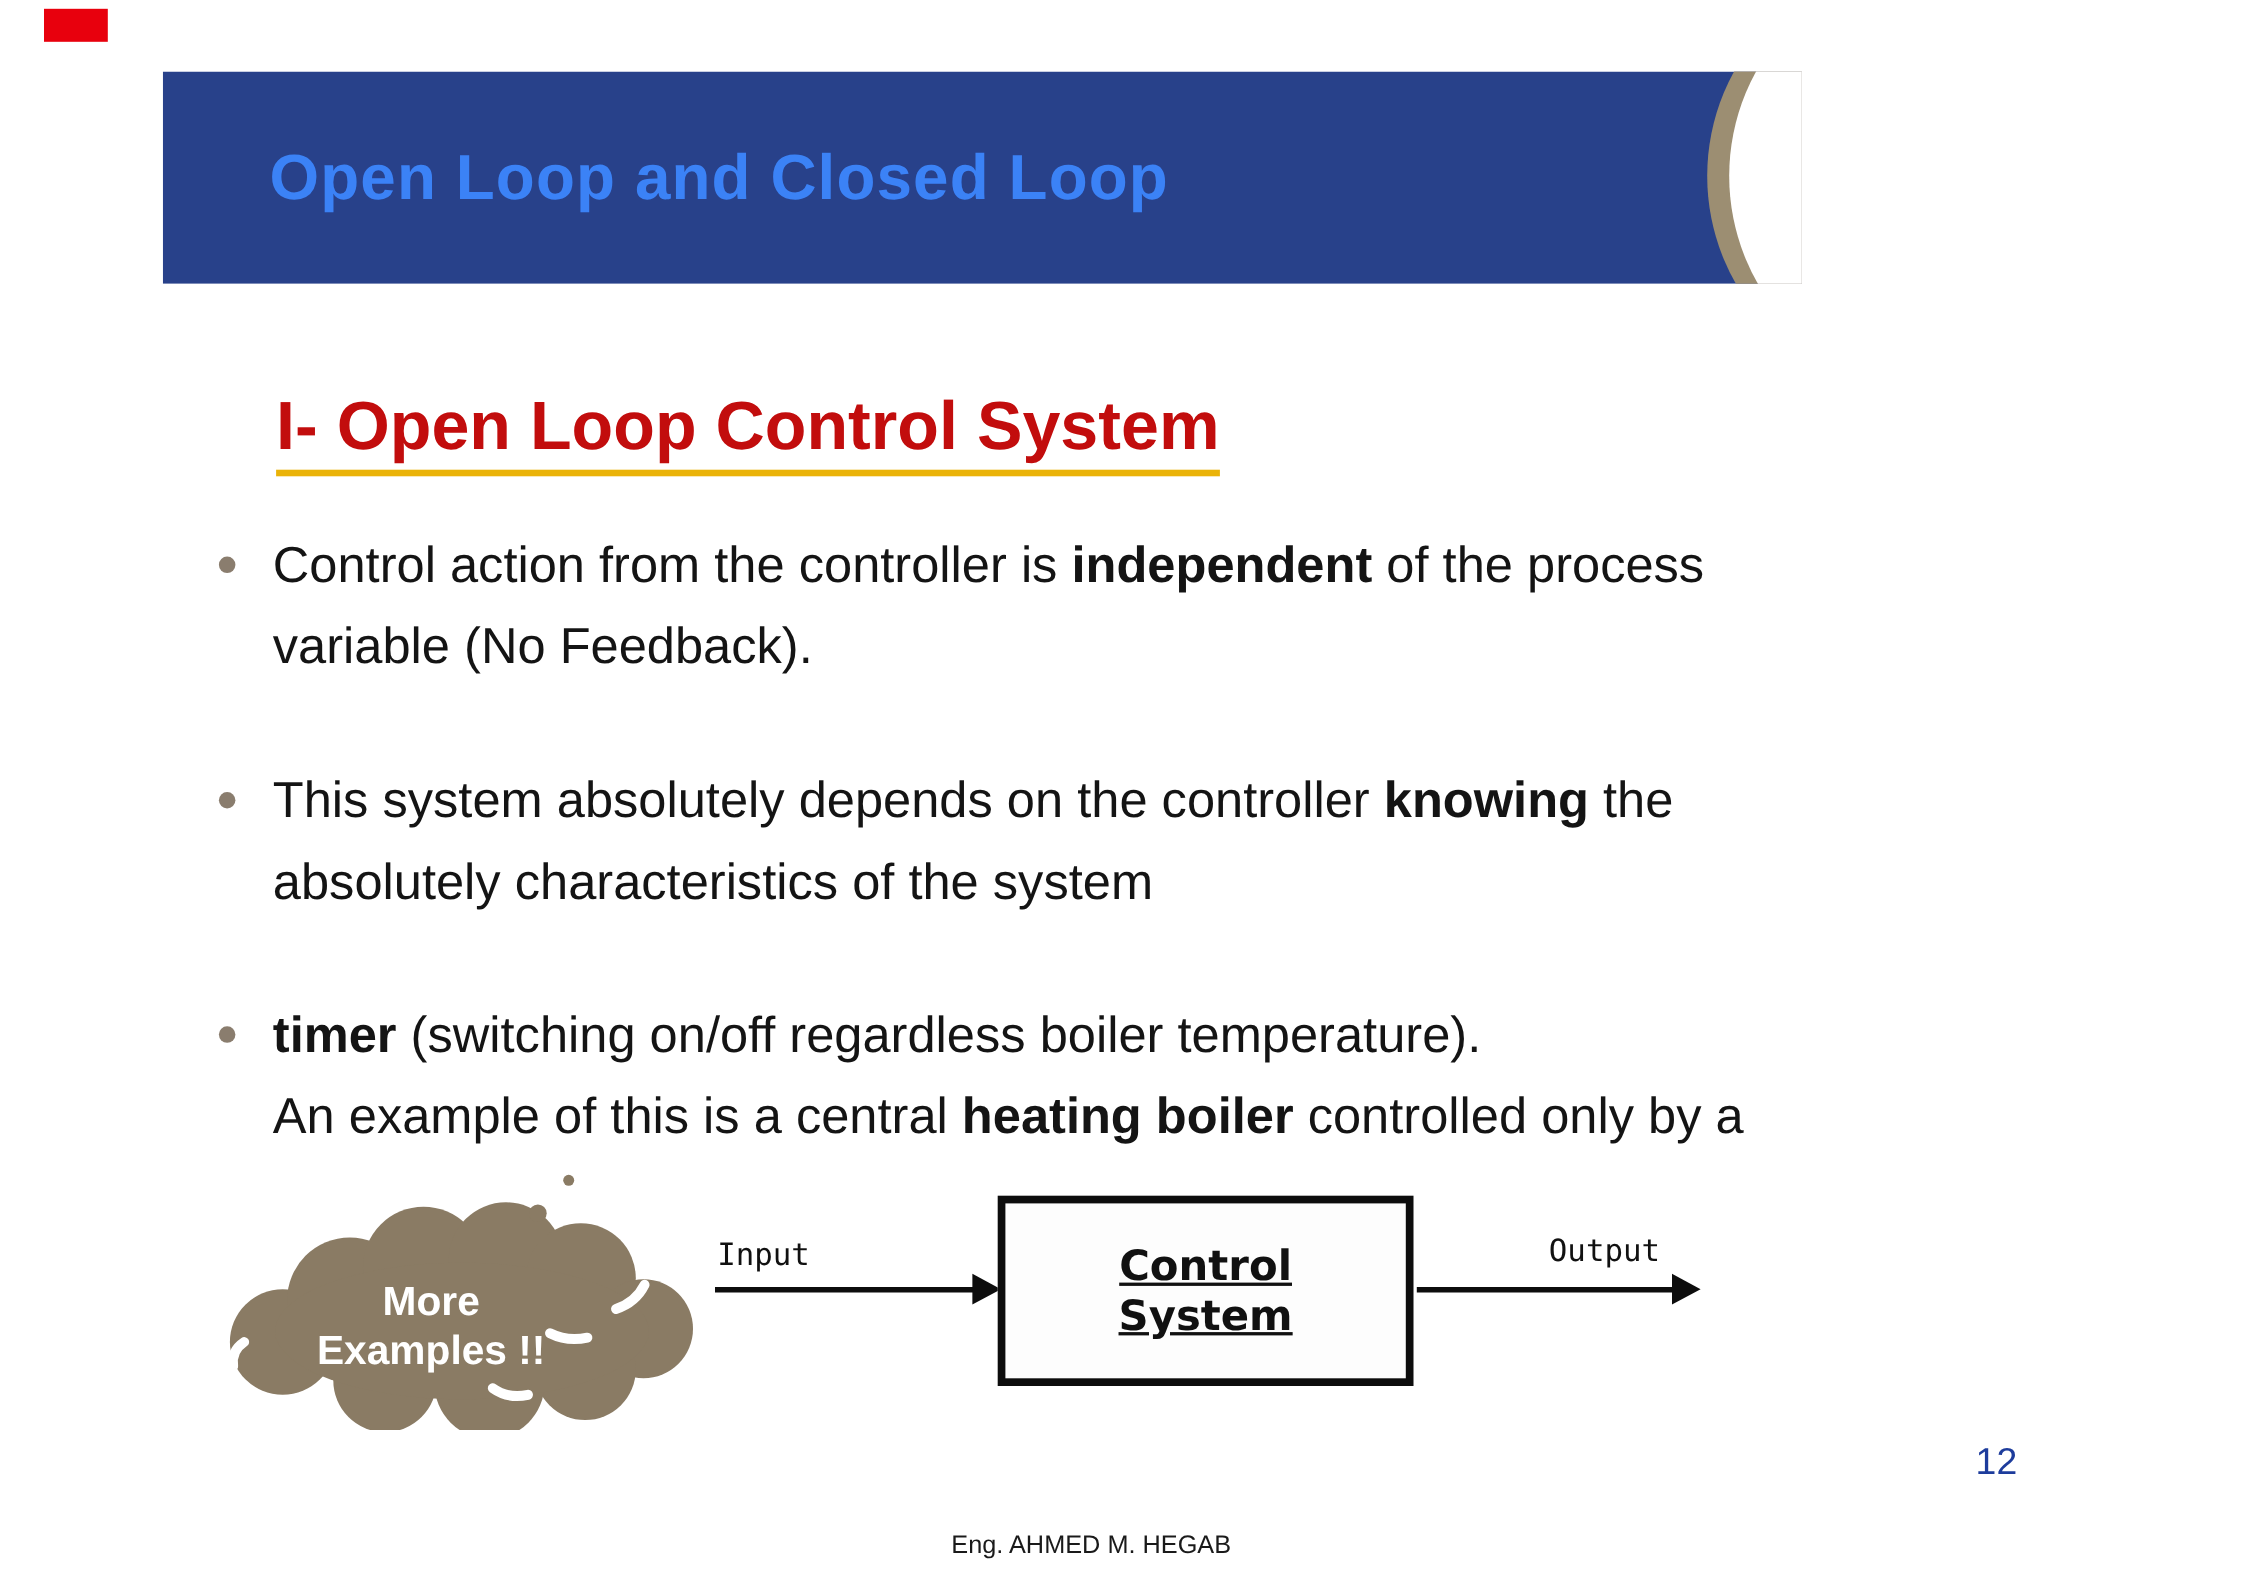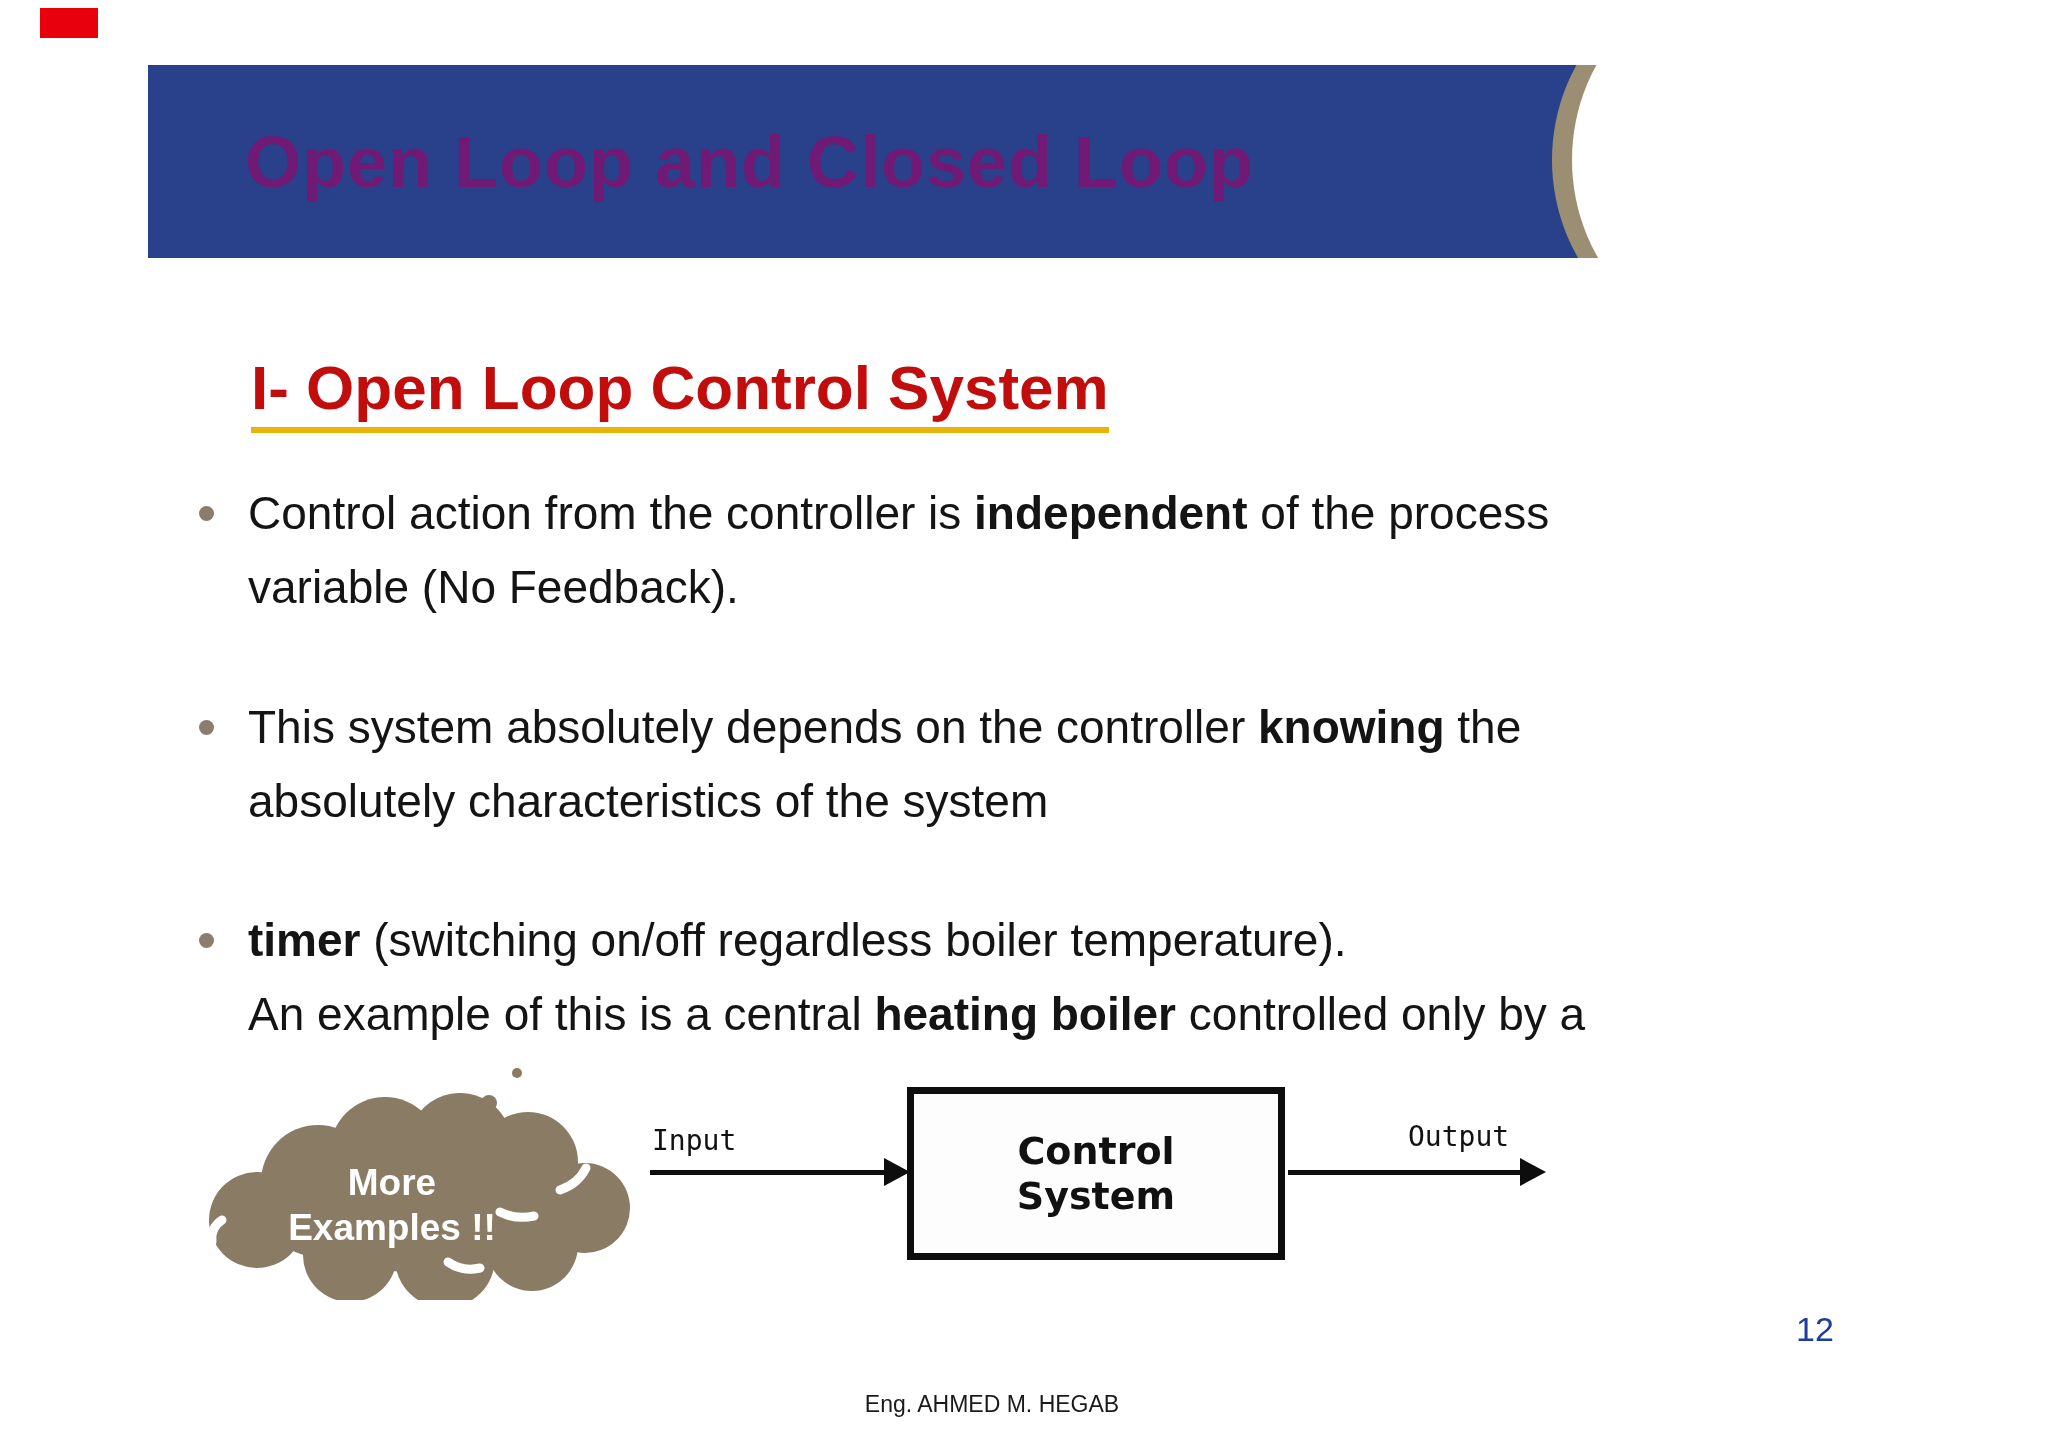--- a/index.html
+++ b/index.html
@@ -7,21 +7,21 @@
     position:relative;width:2048px;height:1448px;overflow:hidden;
     background:#ffffff;font-family:"Liberation Sans",sans-serif;color:#141414;
   }
   
   .red-marker{position:absolute;left:40px;top:8px;width:58px;height:30px;background:#e8000d;}
   
   .banner{position:absolute;left:148px;top:65px;width:1490px;height:193px;}
   .banner svg{position:absolute;left:0;top:0;}
   .banner-title{
     position:absolute;left:97px;top:0;height:193px;display:flex;align-items:center;
-    color:#701a75;font-size:72px;font-weight:bold;letter-spacing:1px;white-space:nowrap;
+    color:#3b82f6;font-size:58px;font-weight:bold;letter-spacing:1px;white-space:nowrap;
   }
   
   .heading{
     position:absolute;left:251px;top:352px;
     font-size:62px;font-weight:bold;color:#c20d0d;
     border-bottom:6px solid #eab308;padding-bottom:4px;white-space:nowrap;
   }
   
   .bullet{position:absolute;left:199px;width:1680px;}
   .bullet .dot{
@@ -43,21 +43,21 @@
     position:absolute;width:0;height:0;
     border-top:14px solid transparent;border-bottom:14px solid transparent;
     border-left:26px solid #0d0d0d;
   }
   .control-box{
     position:absolute;left:907px;top:1087px;width:378px;height:173px;box-sizing:border-box;
     border:7px solid #0d0d0d;background:#fdfdfd;
     display:flex;flex-direction:column;align-items:center;justify-content:center;
   }
   .control-box .boxline{
-    font-family:"DejaVu Sans",sans-serif;font-weight:bold;font-size:38px;line-height:45px;color:#111;
+    font-family:"DejaVu Sans",sans-serif;font-weight:bold;font-size:38px;line-height:45px;color:#111;text-decoration:underline;
   }
   
   .footer{
     position:absolute;left:992px;top:1322px;transform:translateX(-50%);
     text-align:center;font-size:23px;line-height:33px;color:#1a1a1a;white-space:pre;
   }
   .page-number{
     position:absolute;left:1796px;top:1310px;font-size:34px;color:#1d3c9c;
   }
 </style>

